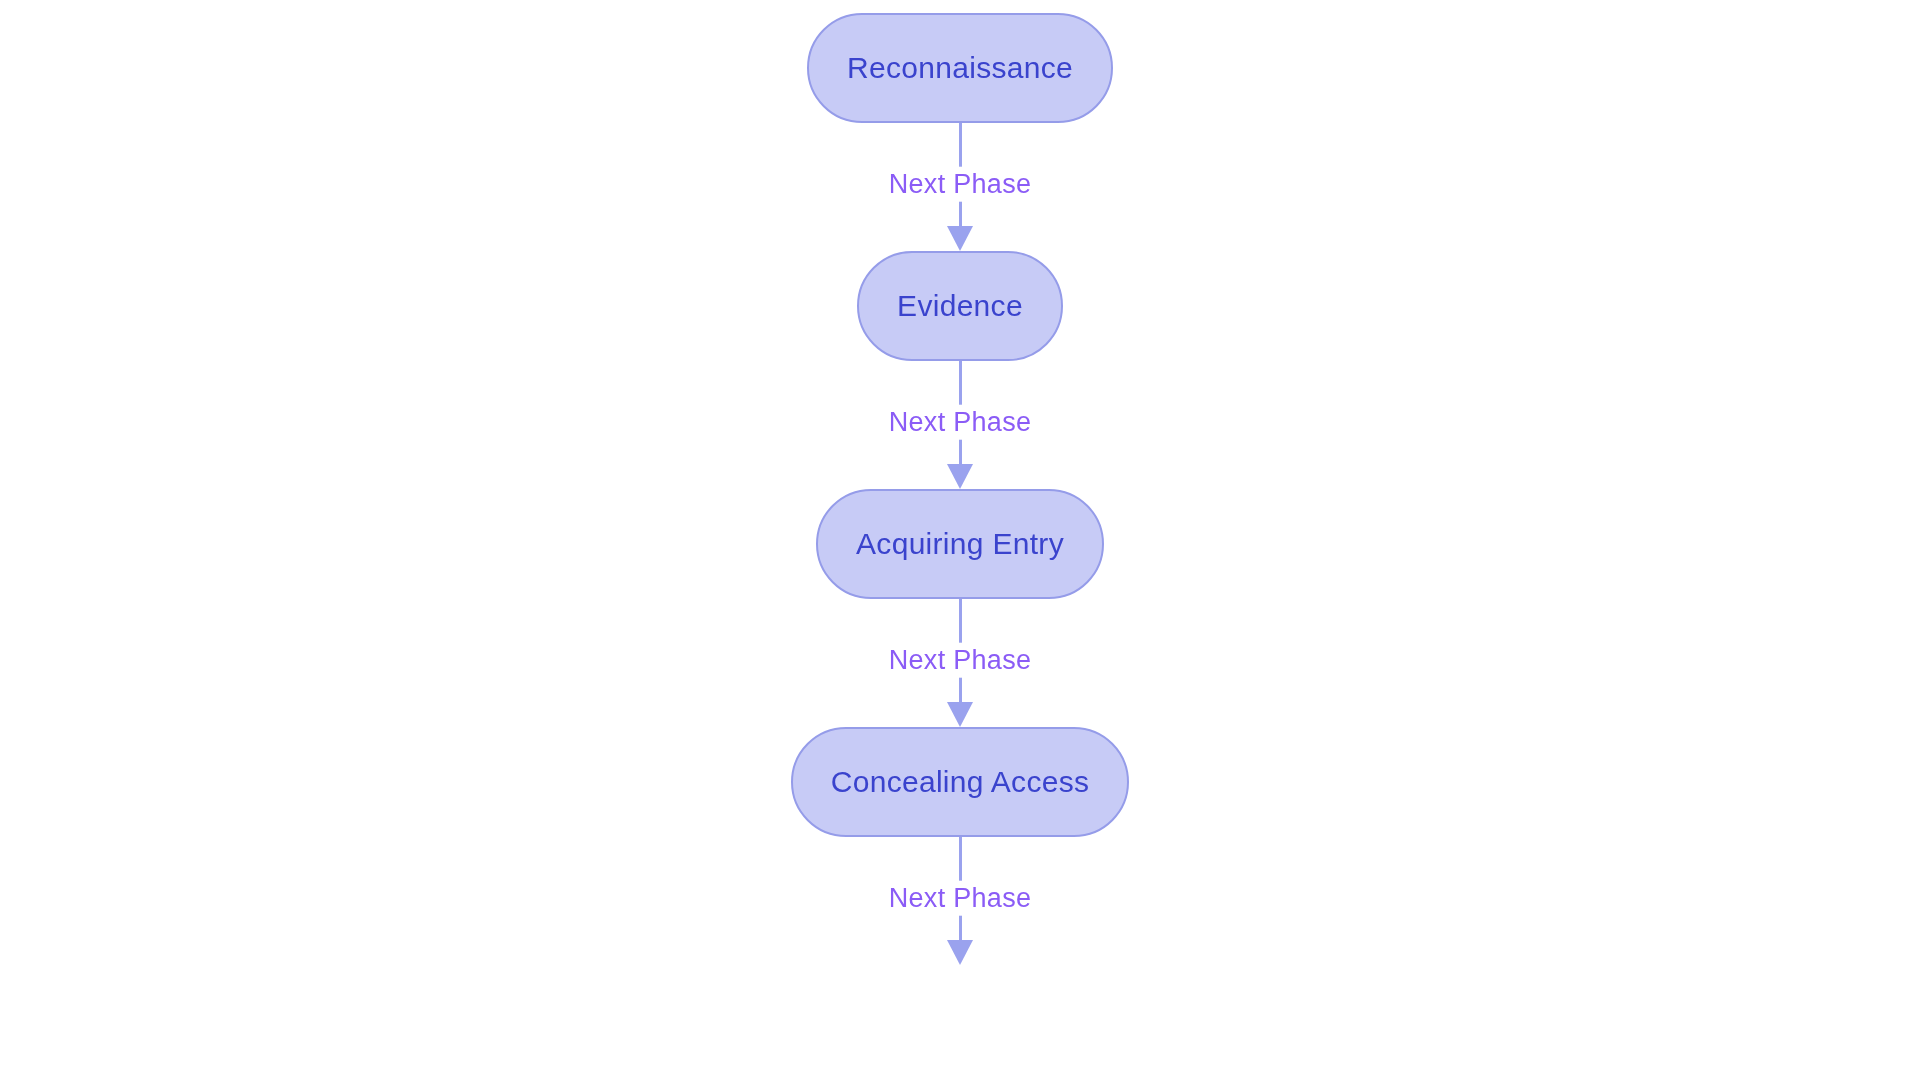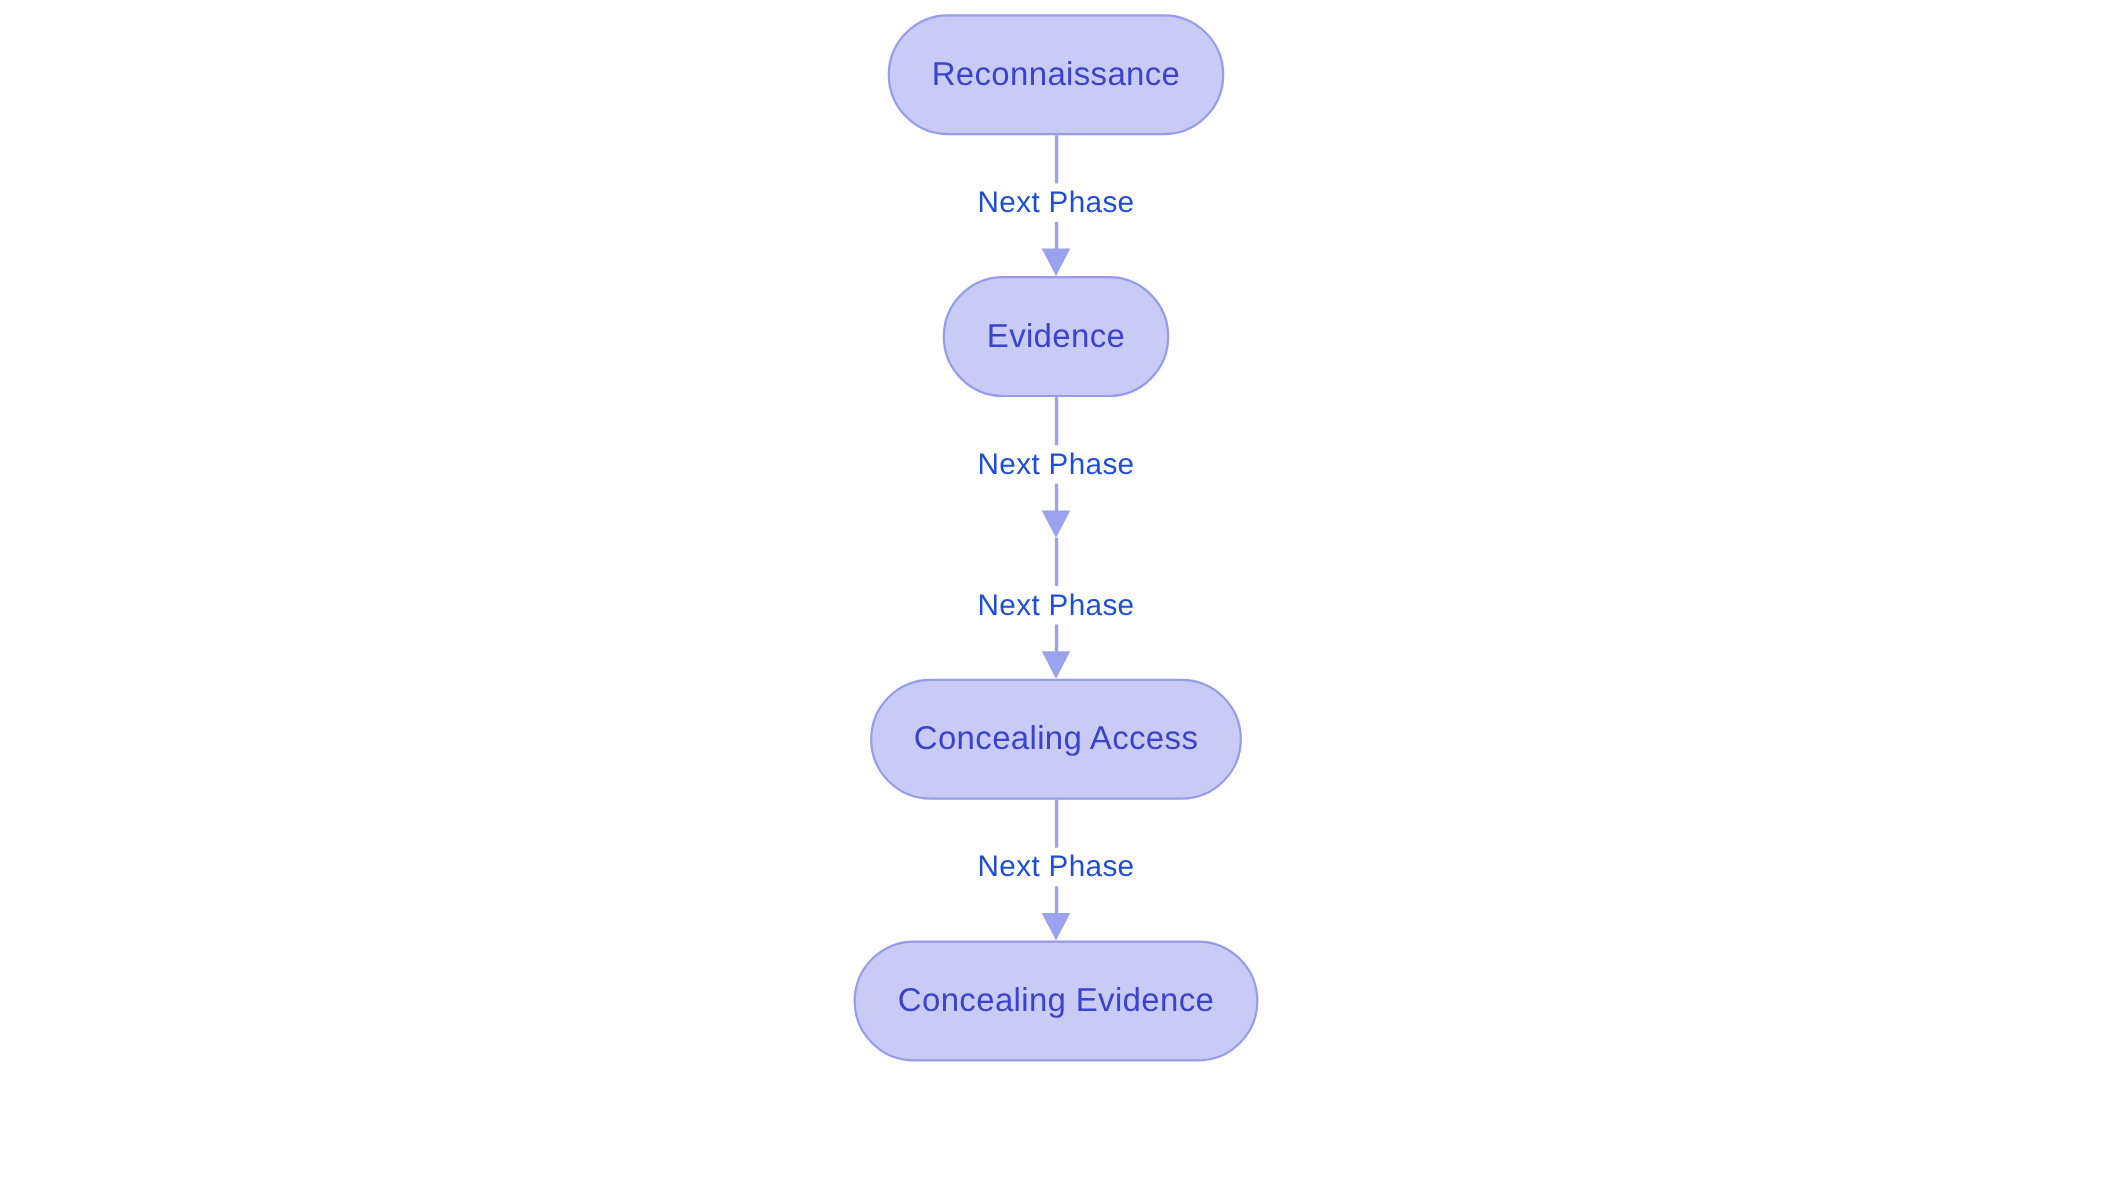--- a/index.html
+++ b/index.html
@@ -69,21 +69,21 @@
     border-top: 25px solid #9aa2ee;
   }
 
   .connector .edge-label {
     position: absolute;
     left: 50%;
     top: 50%;
     transform: translate(-50%, -58%);
     background: #ffffff;
     padding: 2px 10px;
-    color: #1d4ed8;
+    color: #8b5cf6;
     font-size: 27px;
     letter-spacing: 0.3px;
     white-space: nowrap;
   }
 </style>
 </head>
 <body>
 
 <div class="canvas">
 
@@ -100,34 +100,34 @@
   <div class="flow-node">
     <span>Evidence</span>
   </div>
 
   <div class="connector">
     <div class="edge-line"></div>
     <div class="edge-arrowhead"></div>
     <span class="edge-label">Next Phase</span>
   </div>
 
+  <div class="flow-node">
+    <span>Acquiring Entry</span>
+  </div>
 
   <div class="connector">
     <div class="edge-line"></div>
     <div class="edge-arrowhead"></div>
     <span class="edge-label">Next Phase</span>
   </div>
 
   <div class="flow-node">
     <span>Concealing Access</span>
   </div>
 
   <div class="connector">
     <div class="edge-line"></div>
     <div class="edge-arrowhead"></div>
     <span class="edge-label">Next Phase</span>
   </div>
 
-  <div class="flow-node">
-    <span>Concealing Evidence</span>
-  </div>
 
 </div>
 
 </body></html>

